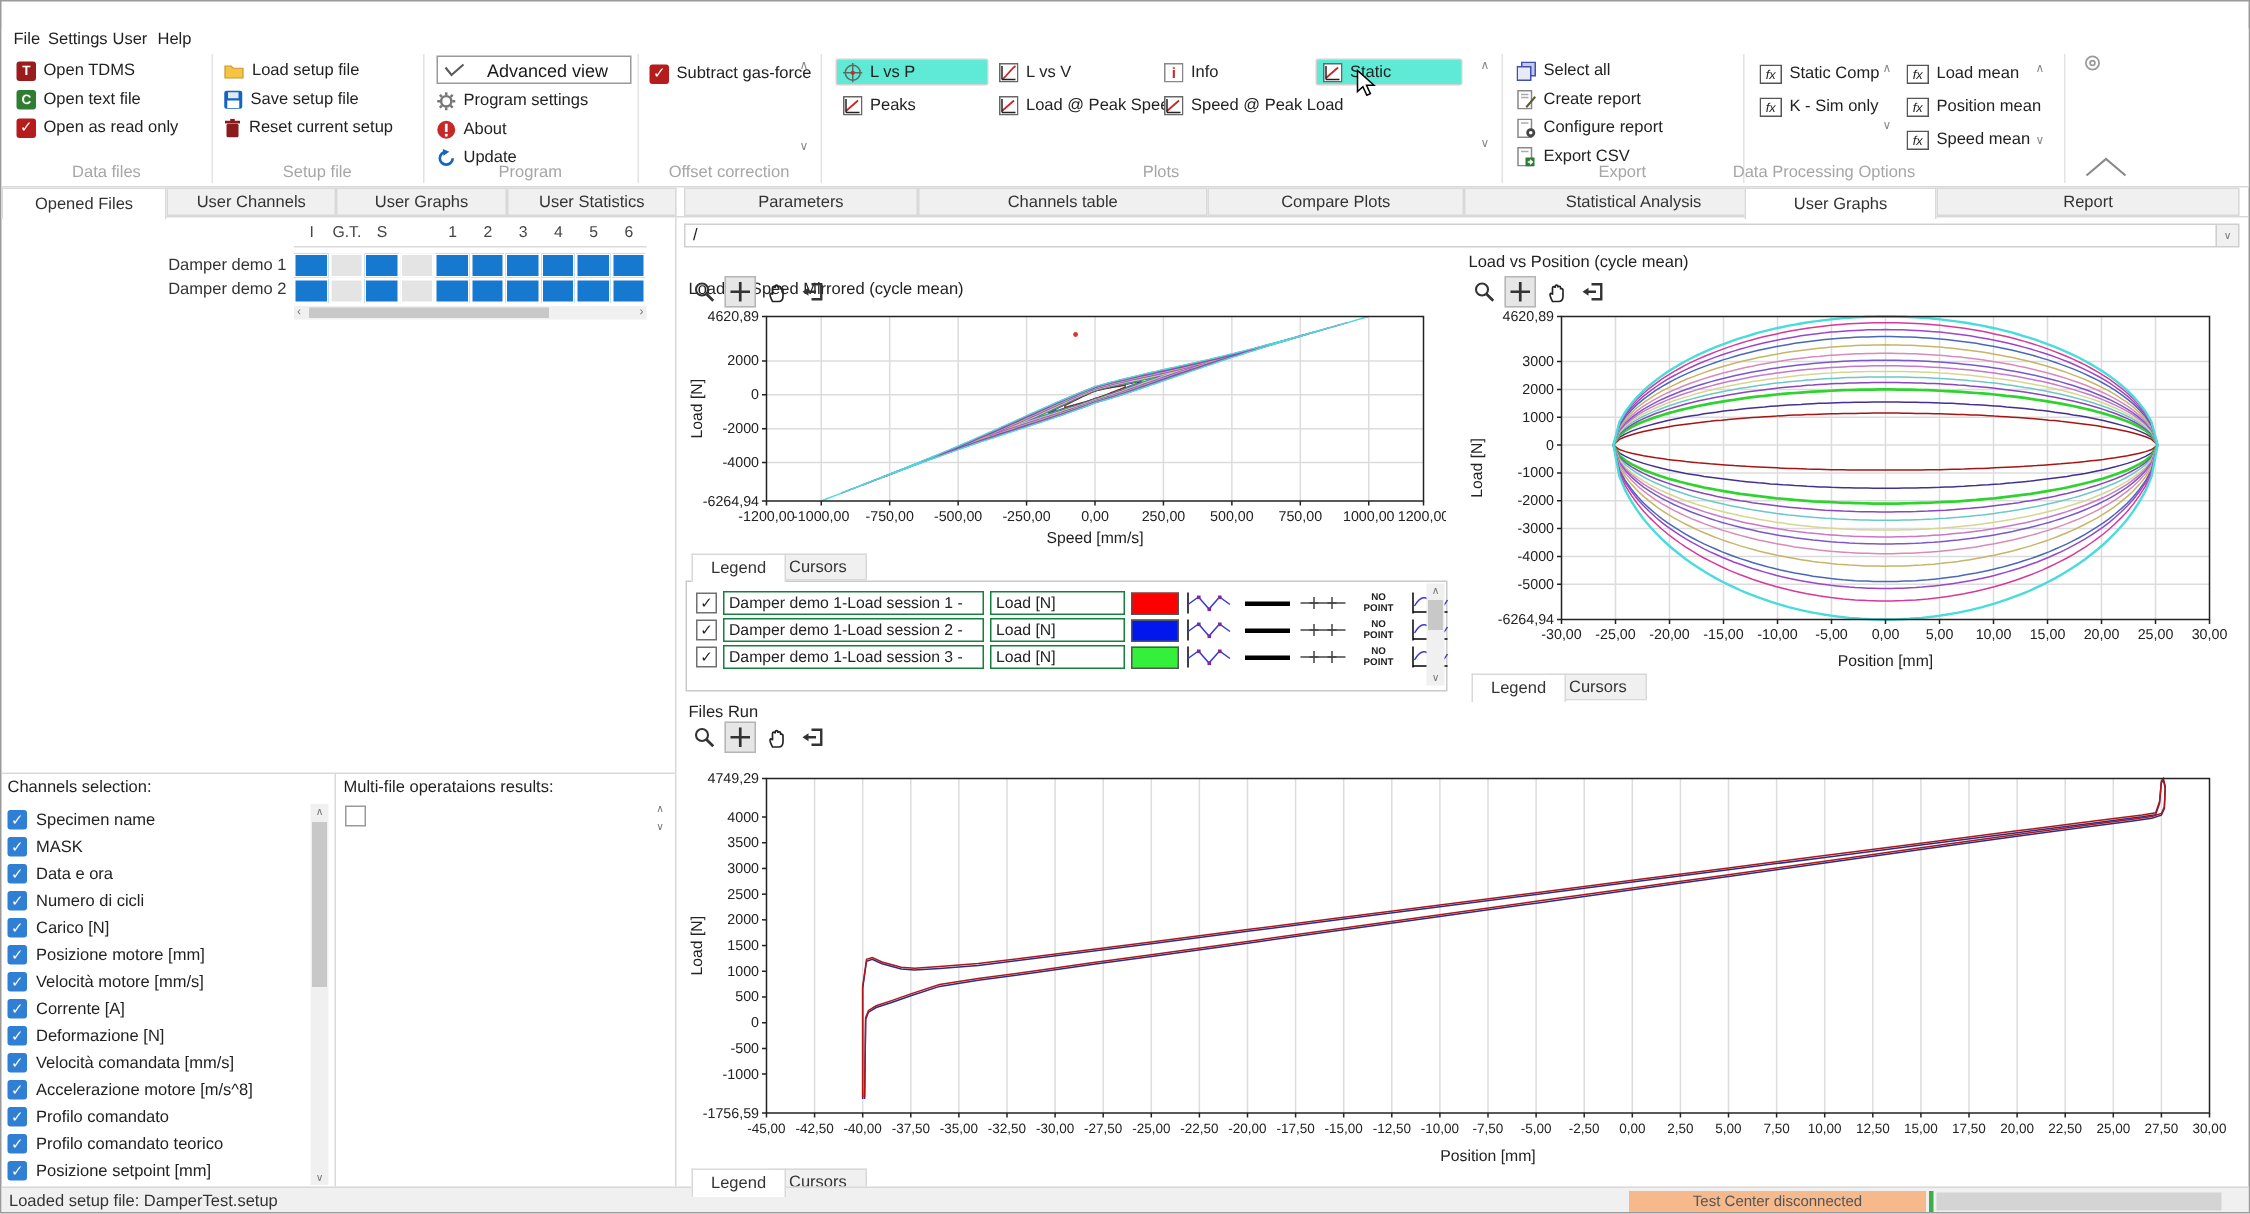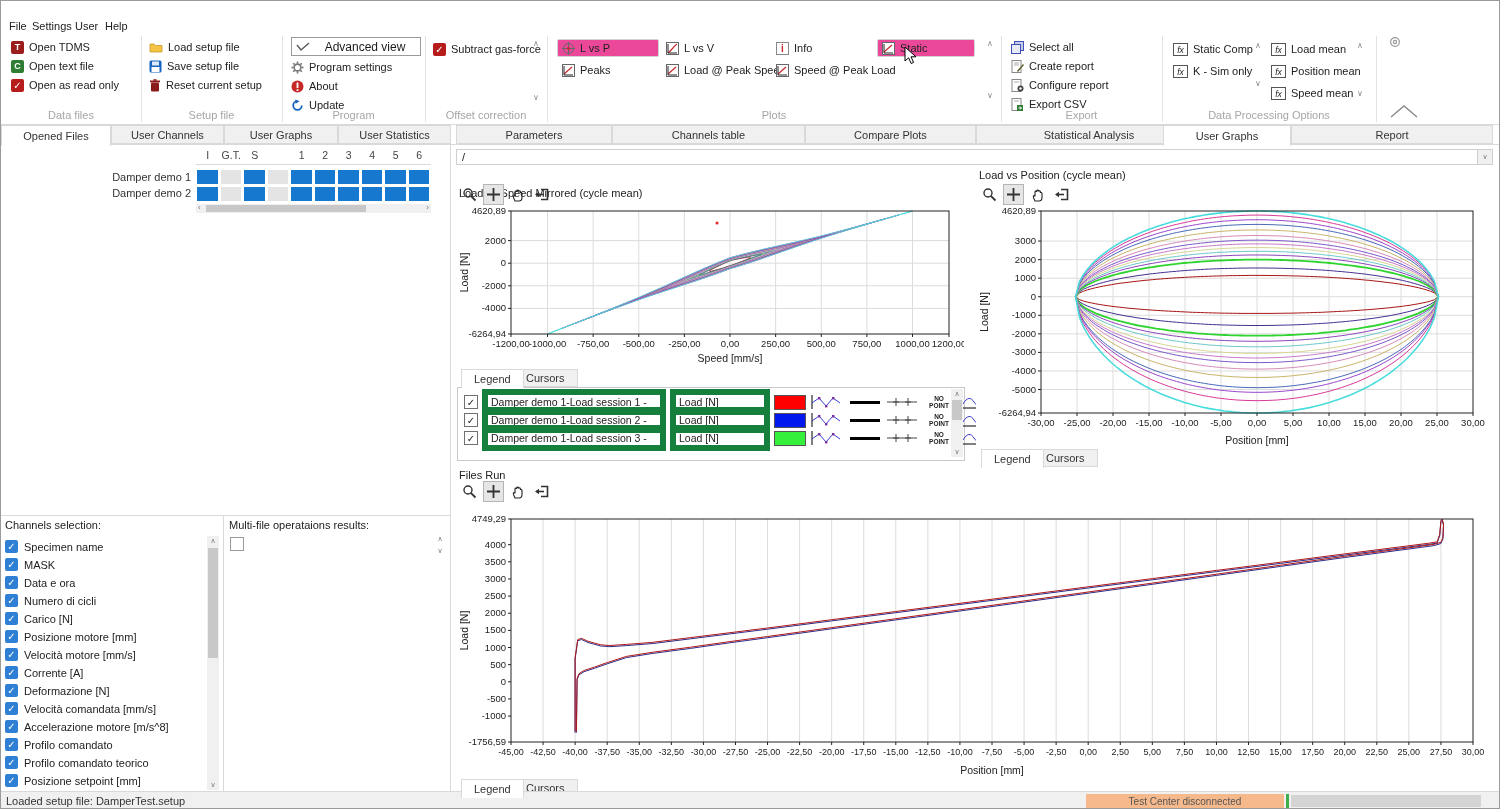--- a/index.html
+++ b/index.html
@@ -12,21 +12,21 @@
   #titlebar{left:0;top:0;width:1500px;height:18px;background:#ffffff;font-size:11px;}
   #menubar{left:0;top:18px;width:1500px;height:15px;background:#ffffff;font-size:11px;}
   .menu-item{position:absolute;top:1px;color:#222;}
   .winbtn{position:absolute;top:0;width:32px;height:18px;display:flex;align-items:center;justify-content:center;color:#444;}
   
   #ribbon{left:0;top:33px;width:1500px;height:91px;background:#ffffff;border-bottom:1px solid #d9d9d9;box-sizing:border-box;}
   .rib-div{position:absolute;top:2px;width:1px;height:86px;background:#e3e3e3;}
   .rib-label{position:absolute;top:75px;font-size:11px;color:#a6a6a6;text-align:center;}
   .rib-item{position:absolute;display:flex;align-items:center;gap:5px;font-size:11px;color:#222;white-space:nowrap;height:16px;}
   .rib-btn{border:1px solid transparent;padding:0 4px;border-radius:2px;}
-  .rib-btn.hl{background:#ec4899;border-color:#d2d2d2;}
+  .rib-btn.hl{background:#5eead4;border-color:#d2d2d2;}
   .sq{display:inline-flex;align-items:center;justify-content:center;width:13px;height:13px;border-radius:2px;color:#fff;font-size:9px;font-weight:bold;flex:0 0 auto;}
   .scroll-ar{position:absolute;font-size:8px;color:#8a8a8a;line-height:8px;}
   .combo{position:absolute;border:1px solid #9a9a9a;background:#fff;display:flex;align-items:center;font-size:12px;}
   .combo .cc{flex:1;text-align:center;}
   
   .tab{position:absolute;top:124px;height:19px;background:#f0f0f0;border:1px solid #d9d9d9;box-sizing:border-box;
        display:flex;align-items:center;justify-content:center;font-size:11px;color:#333;}
   .tab.active{background:#ffffff;border-bottom:none;height:21px;z-index:3;}
   #tabline{left:0;top:143px;width:1500px;height:1px;background:#d9d9d9;z-index:1;}
   
@@ -42,21 +42,21 @@
   .chart-panel{position:absolute;background:#fff;}
   .chart-title{position:absolute;font-size:11px;color:#222;white-space:nowrap;}
   .chart-toolbar{position:absolute;display:flex;gap:3px;}
   .ct-icon{width:19px;height:19px;display:flex;align-items:center;justify-content:center;border:1px solid transparent;}
   .ct-icon.sel{background:#e6e6e6;border-color:#b5b5b5;}
   .subtab{position:absolute;height:18px;background:#f0f0f0;border:1px solid #d9d9d9;box-sizing:border-box;display:flex;align-items:center;justify-content:center;font-size:11px;padding:0 12px;color:#333;}
   .subtab.active{background:#fff;border-bottom:none;z-index:2;height:19px;}
   .leg-box{position:absolute;border:1px solid #c9c9c9;background:#fff;}
   .leg-row{position:absolute;display:flex;align-items:center;gap:4px;height:18px;left:6px;}
   .leg-cb{width:12px;height:12px;border:1px solid #707070;display:flex;align-items:center;justify-content:center;font-size:10px;color:#222;background:#fff;}
-  .leg-field{height:14px;border:6px solid #15803d;font-size:10.5px;display:flex;align-items:center;padding:0 3px;color:#222;overflow:hidden;white-space:nowrap;}
+  .leg-field{height:14px;border:1px solid #15803d;font-size:10.5px;display:flex;align-items:center;padding:0 3px;color:#222;overflow:hidden;white-space:nowrap;}
   .leg-swatch{width:30px;height:13px;border:1px solid #555;}
   .nopoint{width:34px;font-size:6.5px;font-weight:bold;color:#222;text-align:center;line-height:7px;}
   .vscroll{position:absolute;background:#f0f0f0;width:12px;}
   .varrow{position:absolute;width:12px;text-align:center;font-size:7px;color:#777;}
   
   #statusbar{left:0;top:790px;width:1500px;height:19px;background:#f0f0f0;border-top:1px solid #d9d9d9;box-sizing:border-box;font-size:11px;color:#333;}
   .divline{position:absolute;background:#d9d9d9;}
   svg text{font-family:"Liberation Sans",sans-serif;}
 </style>
 </head>
@@ -299,21 +299,21 @@
       </div>
     <div class="rib-item" style="left:1270px;top:51px">
       <svg width="15" height="13">
           <rect x="0.5" y="0.5" width="14" height="12" fill="#fff" stroke="#555"></rect>
           <text x="7.5" y="9.5" text-anchor="middle" font-size="8.5" font-style="italic" fill="#222" font-family="Liberation Serif,serif">fx</text>
         </svg>
       <span>Speed mean</span>
       </div>
     <span class="scroll-ar" style="left:1356px;top:8px">∧</span>
     <span class="scroll-ar" style="left:1356px;top:56px">∨</span>
-    <div class="rib-label" style="left:1161px;width:214px">Data Processing Options</div>
+    <div class="rib-label" style="left:1108px;width:214px">Data Processing Options</div>
 
     <svg class="abs" style="left:1388px;top:2px" width="12" height="12">
         <circle cx="6" cy="6" r="4.4" fill="none" stroke="#9a9a9a" stroke-width="1.2"></circle>
         <circle cx="6" cy="6" r="1.6" fill="none" stroke="#9a9a9a" stroke-width="1.2"></circle>
       </svg>
     <svg class="abs" style="left:1388px;top:70px" width="30" height="15">
         <path d="M2,13 L15,2 L28,13" fill="none" stroke="#8a8a8a" stroke-width="1.4"></path>
       </svg>
   </div>
 

